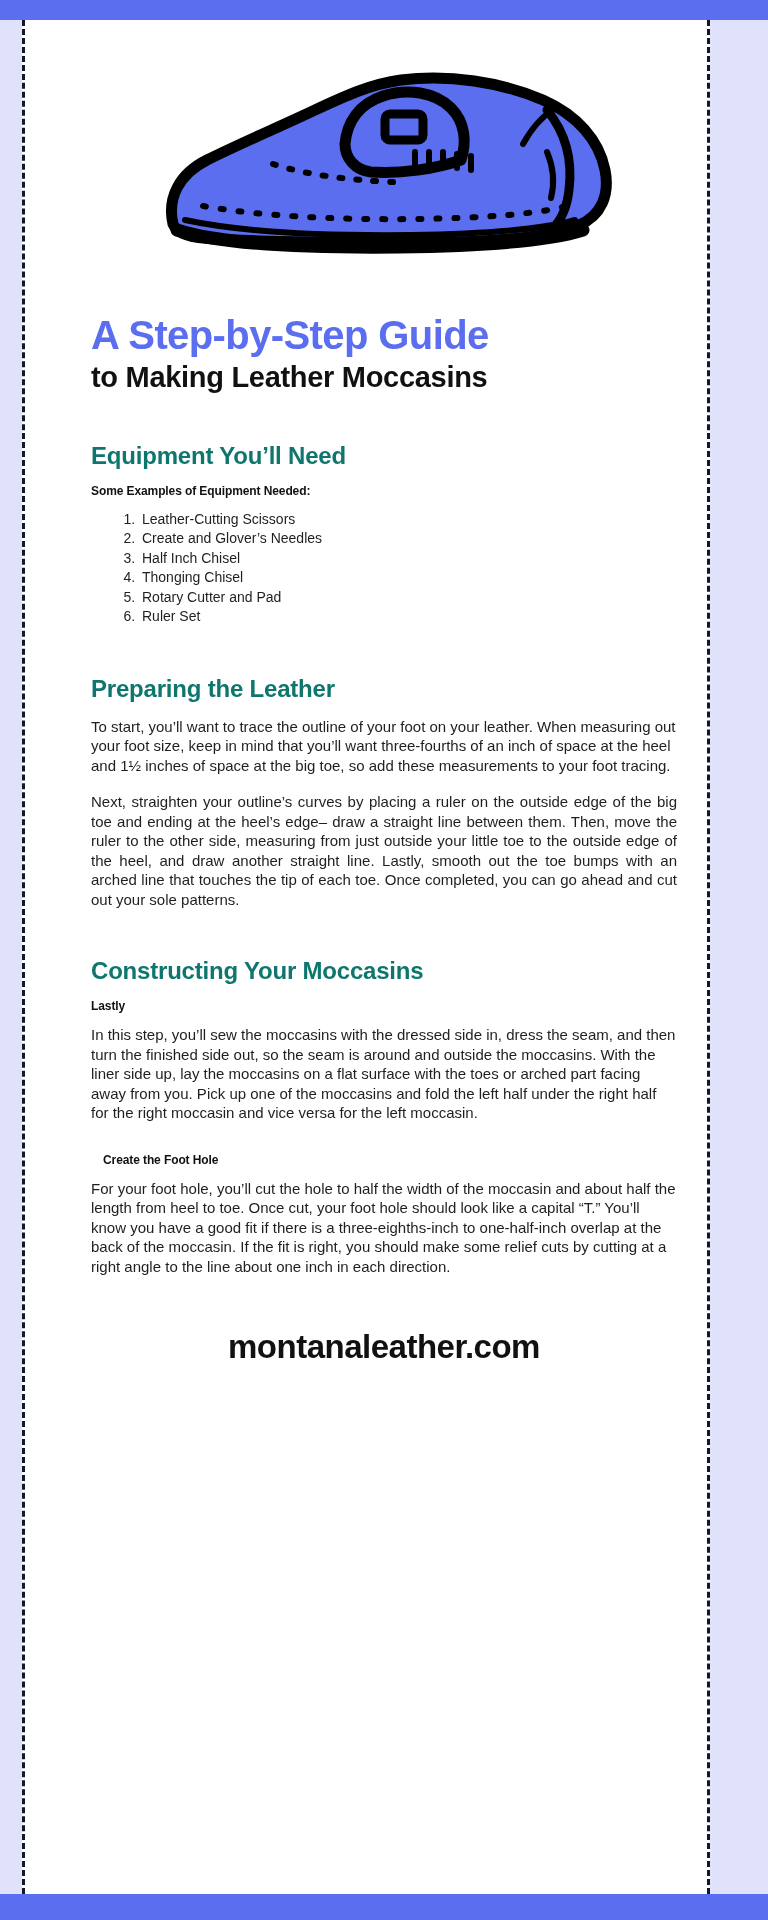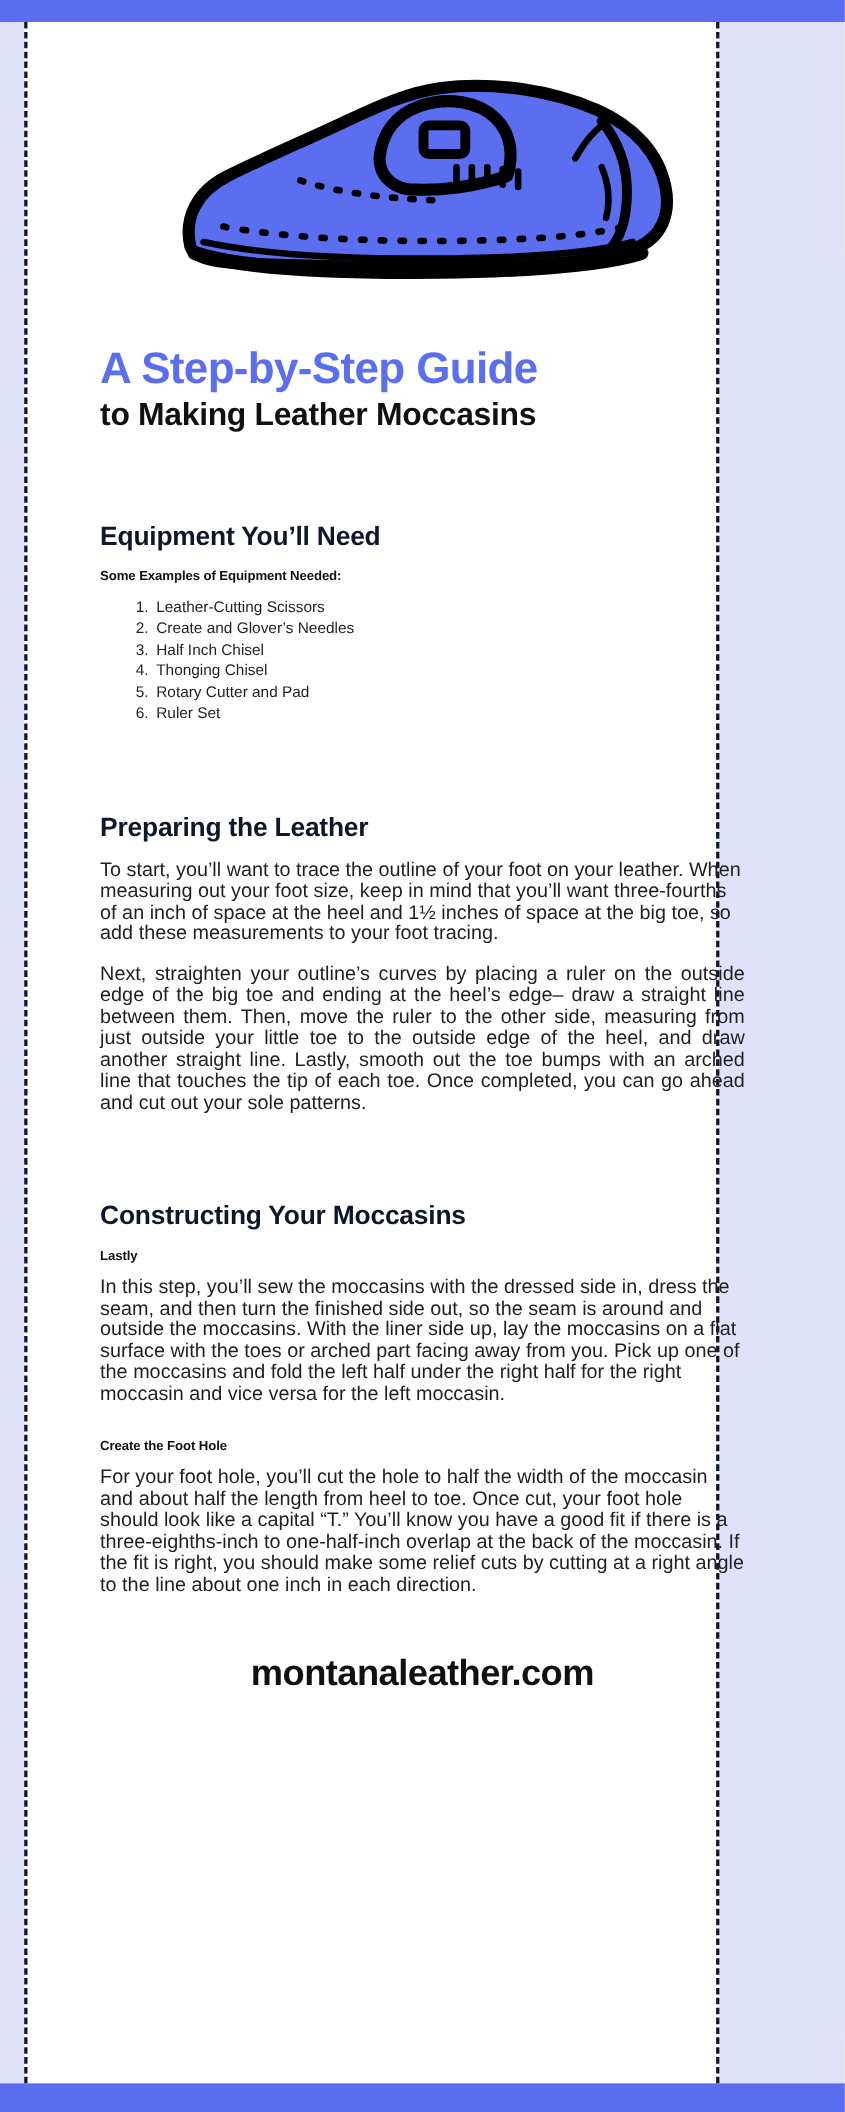--- a/index.html
+++ b/index.html
@@ -24,21 +24,21 @@
     background: #5b6ef0;
   }
   .bar-top    { top: 0;    height: 20px; }
   .bar-bottom { bottom: 0; height: 26px; }
 
   
   .panel {
     position: absolute;
     top: 20px;
     left: 22px;
-    width: 632px;
+    width: 688px;
     height: 1874px;
     background: #ffffff;
     border-left: 3px dashed #111827;
     border-right: 3px dashed #111827;
   }
 
   .inner {
     position: absolute;
     top: 0;
     left: 0;
@@ -72,51 +72,51 @@
     line-height: 1.12;
     font-weight: 700;
     color: #111111;
     letter-spacing: -0.3px;
   }
 
   
   .sect-head {
     font-size: 24px;
     font-weight: 700;
-    color: #0f172a;
+    color: #0f766e;
     letter-spacing: -0.2px;
-    margin-top: 80px;
+    margin-top: 48px;
     margin-bottom: 14px;
   }
   .sub-head {
     font-size: 12px;
     font-weight: 700;
     color: #111111;
     letter-spacing: -0.1px;
     margin-top: 0;
     margin-bottom: 12px;
   }
-  .sub-head.spaced { margin-top: 30px; }
+  .sub-head.spaced { margin-top: 30px; margin-left: 12px; }
 
   
   ol.equip {
     margin: 0 0 0 48px;
     padding: 0;
     list-style-position: outside;
   }
   ol.equip li {
     font-size: 14px;
     line-height: 19.5px;
     color: #1f1f1f;
     padding-left: 3px;
   }
 
   
   p.body {
-    font-size: 18px;
+    font-size: 15px;
     line-height: 19.5px;
     color: #1f1f1f;
     margin-bottom: 17px;
   }
   p.body.just { text-align: justify; }
   p.body:last-child { margin-bottom: 0; }
 
   
   .cta {
     margin-top: 52px;

